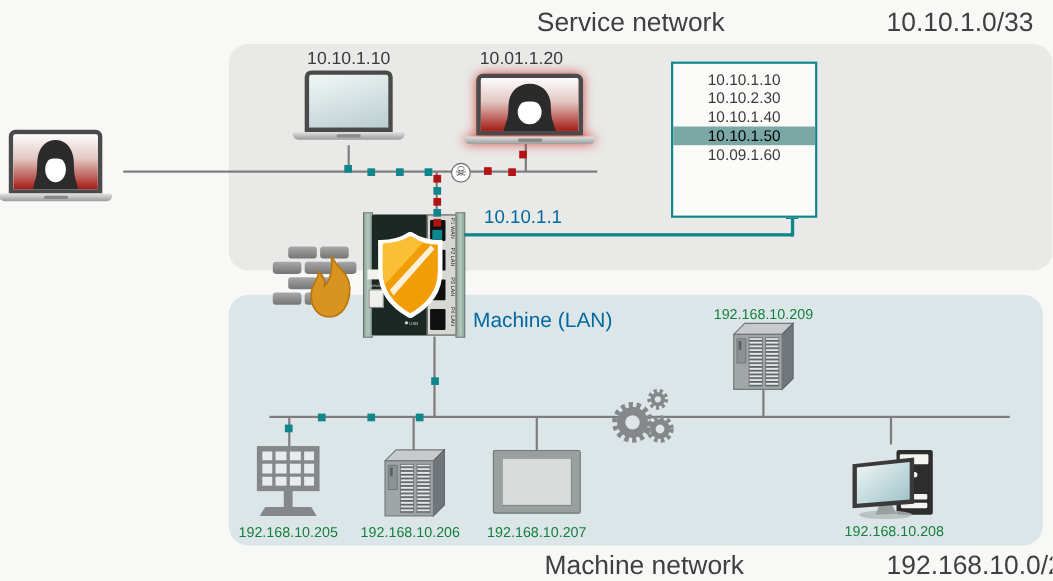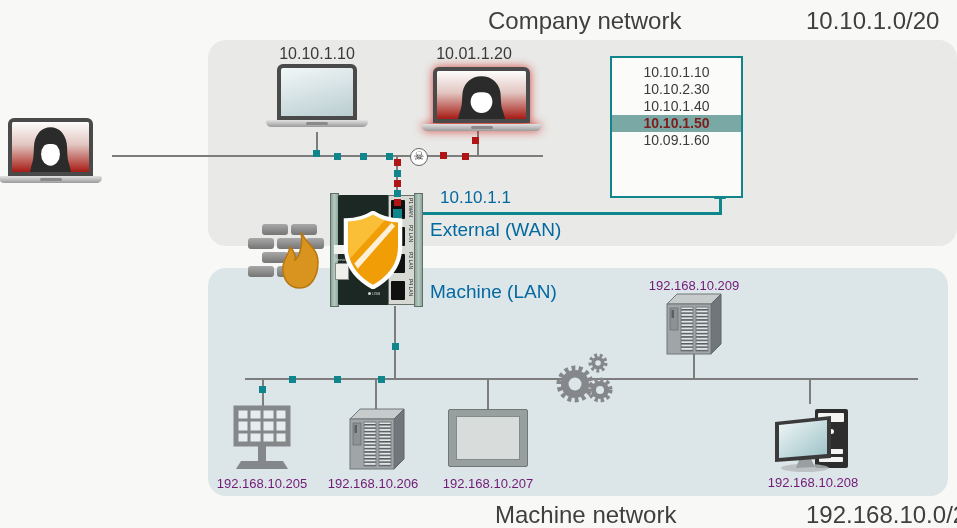--- a/index.html
+++ b/index.html
@@ -3,34 +3,34 @@
 <meta charset="utf-8">
 <style>
   html,body{margin:0;padding:0;background:#f8f8f6;}
   #stage{position:relative;width:957px;height:528px;background:#f8f8f6;overflow:hidden;
          font-family:"Liberation Sans",sans-serif;color:#3b3b3b;}
   .abs{position:absolute;}
   .region{position:absolute;border-radius:18px;}
   #company-region{left:208px;top:40px;width:749px;height:206px;background:#e9e9e7;}
   #machine-region{left:208px;top:268px;width:740px;height:228px;background:#dce5e8;}
   .h1{position:absolute;font-size:24px;color:#3f3f3f;white-space:nowrap;}
-  .iplabel{position:absolute;font-size:13px;color:#701a75;text-align:center;white-space:nowrap;}
+  .iplabel{position:absolute;font-size:13px;color:#15803d;text-align:center;white-space:nowrap;}
   .midlabel{position:absolute;font-size:16px;color:#3a3a3a;text-align:center;white-space:nowrap;}
   .fwlabel{position:absolute;color:#0369a1;white-space:nowrap;}
   .line{position:absolute;background:#7d7d7d;}
   .hl-line{height:2px;} .vl-line{width:2px;}
   .pk{position:absolute;width:7px;height:7px;z-index:6;}
   .pk.teal{background:#0E868C;} .pk.red{background:#B11414;}
   
   #whitelist{left:610px;top:56px;width:133px;height:142px;background:#fbfbf9;
              border:2px solid #10858B;box-sizing:border-box;z-index:4;}
   #whitelist .wl-title{margin-top:11px;text-align:center;font-size:17px;color:#3b3b3b;}
   .wl-row{height:17px;line-height:17px;text-align:center;font-size:14px;color:#3b3b3b;}
   .wl-rows{margin-top:6px;}
-  .wl-row.hl{background:#7AA8A4;color:#7f1d1d;font-weight:bold;}
+  .wl-row.hl{background:#7AA8A4;color:#000000;}
   .tealline{position:absolute;background:#0E868C;z-index:3;}
   .arrowhead{position:absolute;width:0;height:0;border-left:6px solid transparent;
              border-right:6px solid transparent;border-bottom:10px solid #0E868C;z-index:3;}
   
   .laptop{position:absolute;z-index:3;}
   .laptop .screen{position:relative;border:4px solid #4a4a4a;border-radius:6px 6px 0 0;
                   overflow:hidden;background:linear-gradient(165deg,#f2f7f7,#b9cdd1);}
   .laptop .base{position:absolute;height:7px;background:linear-gradient(#e2e2e2,#9b9b9b);
                 border-radius:2px 2px 6px 6px;}
   .laptop .notch{position:absolute;height:3px;width:22px;background:#8a8a8a;border-radius:2px;}
@@ -72,22 +72,22 @@
   .plc{position:absolute;z-index:3;}
 </style>
 </head>
 <body>
 
 <div id="stage">
 
   <div id="company-region" class="region"></div>
   <div id="machine-region" class="region"></div>
 
-  <div class="h1" style="left:488px;top:7px;">Company network</div>
-  <div class="h1" style="left:806px;top:7px;">10.10.1.0/20</div>
+  <div class="h1" style="left:488px;top:7px;">Service network</div>
+  <div class="h1" style="left:806px;top:7px;">10.10.1.0/33</div>
   <div class="h1" style="left:495px;top:501px;">Machine network</div>
   <div class="h1" style="left:806px;top:501px;">192.168.10.0/24</div>
 
   <div class="line hl-line" style="left:112px;top:155px;width:431px;"></div>
   <div class="line vl-line" style="left:316px;top:132px;height:24px;"></div>
   <div class="line vl-line" style="left:477px;top:128px;height:28px;"></div>
   <div class="line vl-line" style="left:396px;top:156px;height:40px;"></div>
   <div class="line hl-line" style="left:245px;top:378px;width:673px;"></div>
   <div class="line vl-line" style="left:394px;top:306px;height:73px;"></div>
   <div class="line vl-line" style="left:262px;top:379px;height:29px;"></div>
@@ -173,21 +173,20 @@
     <div class="wl-rows">
       <div class="wl-row">10.10.1.10</div>
       <div class="wl-row">10.10.2.30</div>
       <div class="wl-row">10.10.1.40</div>
       <div class="wl-row hl">10.10.1.50</div>
       <div class="wl-row">10.09.1.60</div>
     </div>
   </div>
 
   <div class="fwlabel" style="left:440px;top:188px;font-size:17px;">10.10.1.1</div>
-  <div class="fwlabel" style="left:430px;top:219px;font-size:19px;">External (WAN)</div>
   <div class="fwlabel" style="left:430px;top:281px;font-size:19px;">Machine (LAN)</div>
 
   <div id="brickwall" class="abs">
     <div class="brick" style="left:16px;top:0;"></div>
     <div class="brick" style="left:45px;top:0;"></div>
     <div class="brick" style="left:2px;top:14px;"></div>
     <div class="brick" style="left:31px;top:14px;"></div>
     <div class="brick" style="left:60px;top:14px;width:18px;"></div>
     <div class="brick" style="left:16px;top:28px;"></div>
     <div class="brick" style="left:45px;top:28px;"></div>

